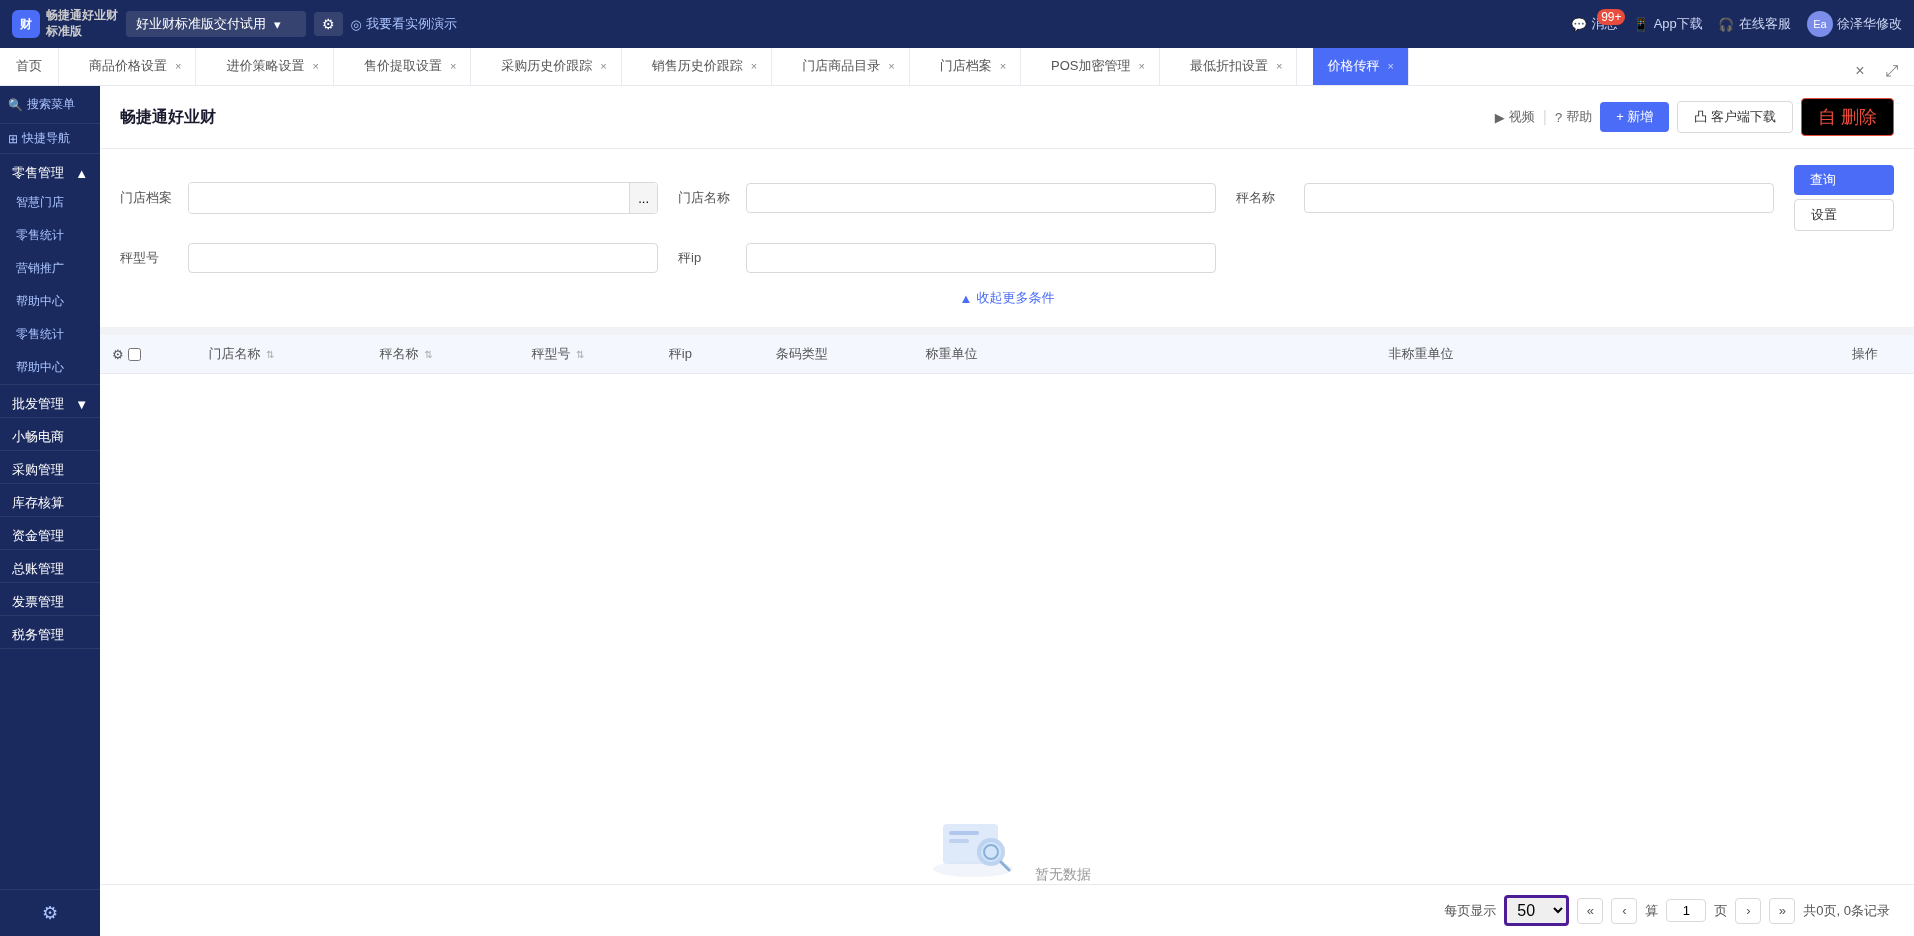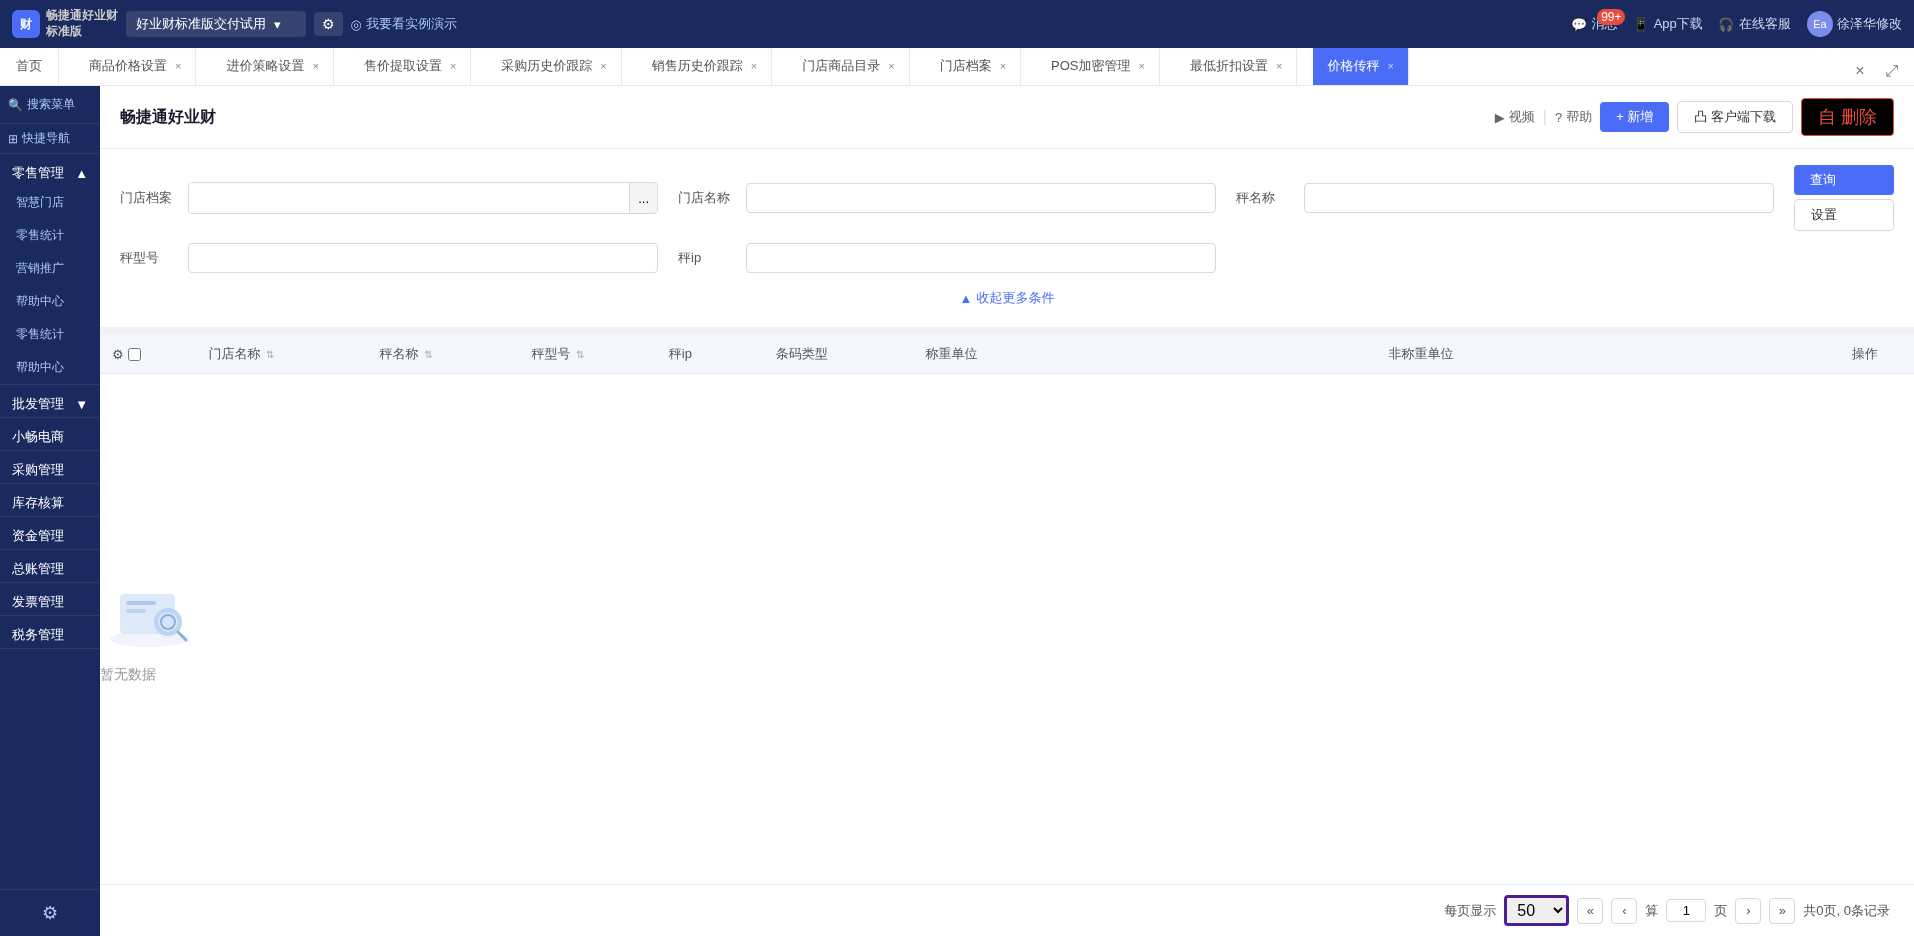--- a/index.html
+++ b/index.html
@@ -342,22 +342,21 @@
       text-align: center;
       white-space: nowrap;
     }
     thead th .sort-icon { color: #aaa; margin-left: 2px; font-size: 10px; }
     .checkbox-col { width: 40px; text-align: center; }
 
     
     .empty-state {
       flex: 1;
       display: flex;
-      flex-direction: column;
-      align-items: flex-start;
+      align-items: flex-end;
       justify-content: center;
       gap: 12px;
       color: #999;
       font-size: 14px;
     }
 
     
     .pagination {
       display: flex;
       align-items: center;

